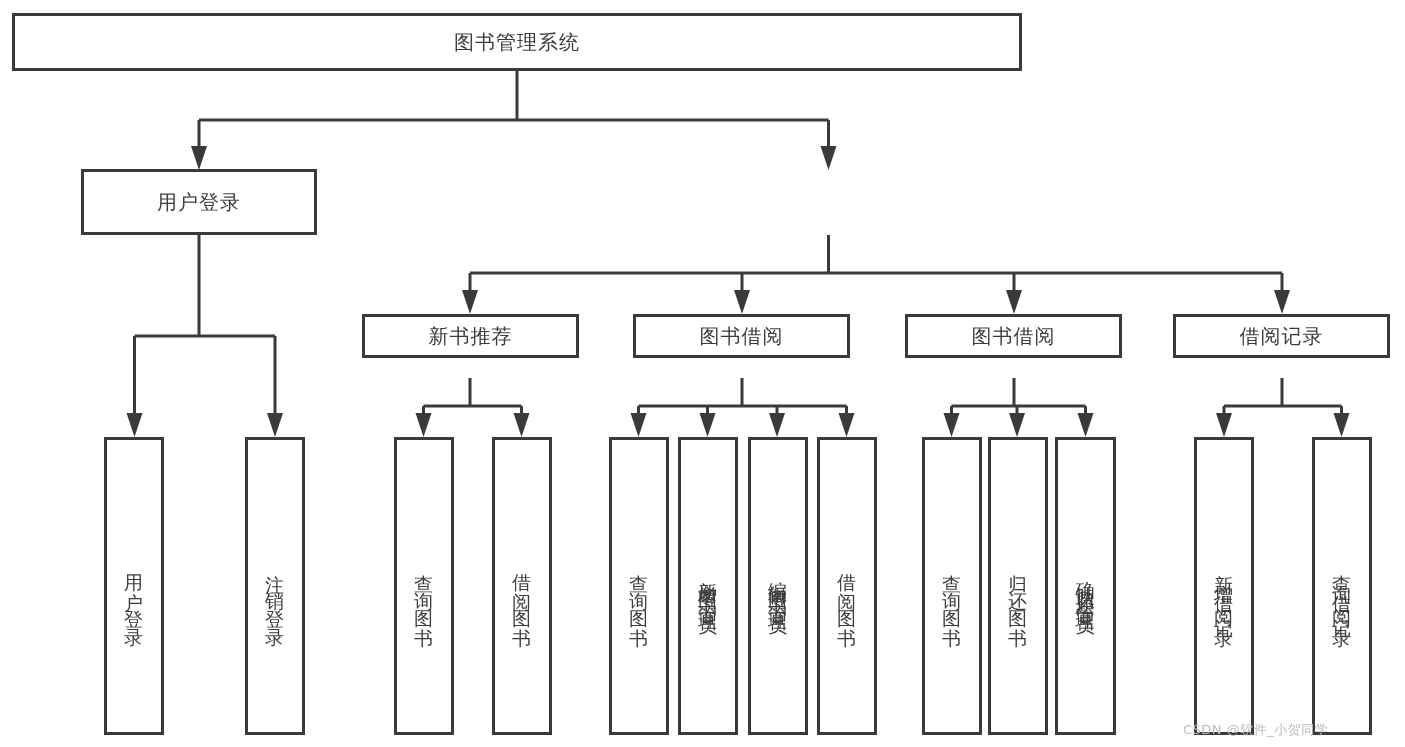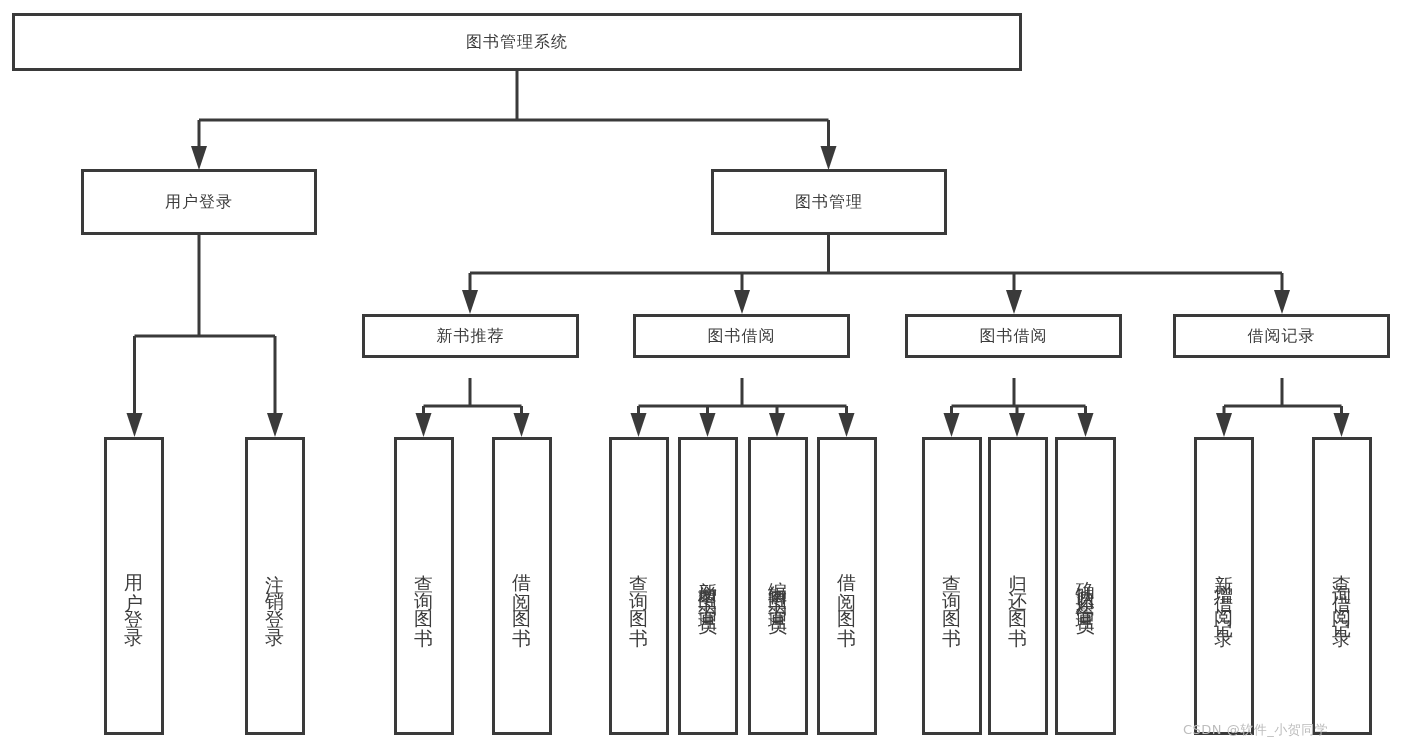--- a/index.html
+++ b/index.html
@@ -24,21 +24,21 @@
   }
   .node {
     position: absolute;
     box-sizing: border-box;
     border: 3px solid #3a3a3a;
     background: #ffffff;
     display: flex;
     align-items: center;
     justify-content: center;
     color: #3c3c3c;
-    font-size: 16px;
+    font-size: 20px;
     letter-spacing: 1px;
     white-space: nowrap;
   }
   .root {
     left: 12px;
     top: 13px;
     width: 1010px;
     height: 58px;
   }
   .lvl2 {
@@ -128,21 +128,20 @@
       <polygon points="1009,413 1025,413 1017,437"></polygon>
       <polygon points="1077.5,413 1093.5,413 1085.5,437"></polygon>
       <polygon points="1216,413 1232,413 1224,437"></polygon>
       <polygon points="1333.5,413 1349.5,413 1341.5,437"></polygon>
     </g>
   </svg>
 
   <div class="node root">图书管理系统</div>
 
   <div class="node lvl2" style="left:81px">用户登录</div>
-  <div class="node lvl2" style="left:711px">图书管理</div>
 
   <div class="node lvl3" style="left:362px">新书推荐</div>
   <div class="node lvl3" style="left:633px">图书借阅</div>
   <div class="node lvl3" style="left:905px">图书借阅</div>
   <div class="node lvl3" style="left:1173px">借阅记录</div>
 
   <div class="leaf len4" style="left:104px">
     <span>用户登录</span>
   </div>
   <div class="leaf len4" style="left:245px">

